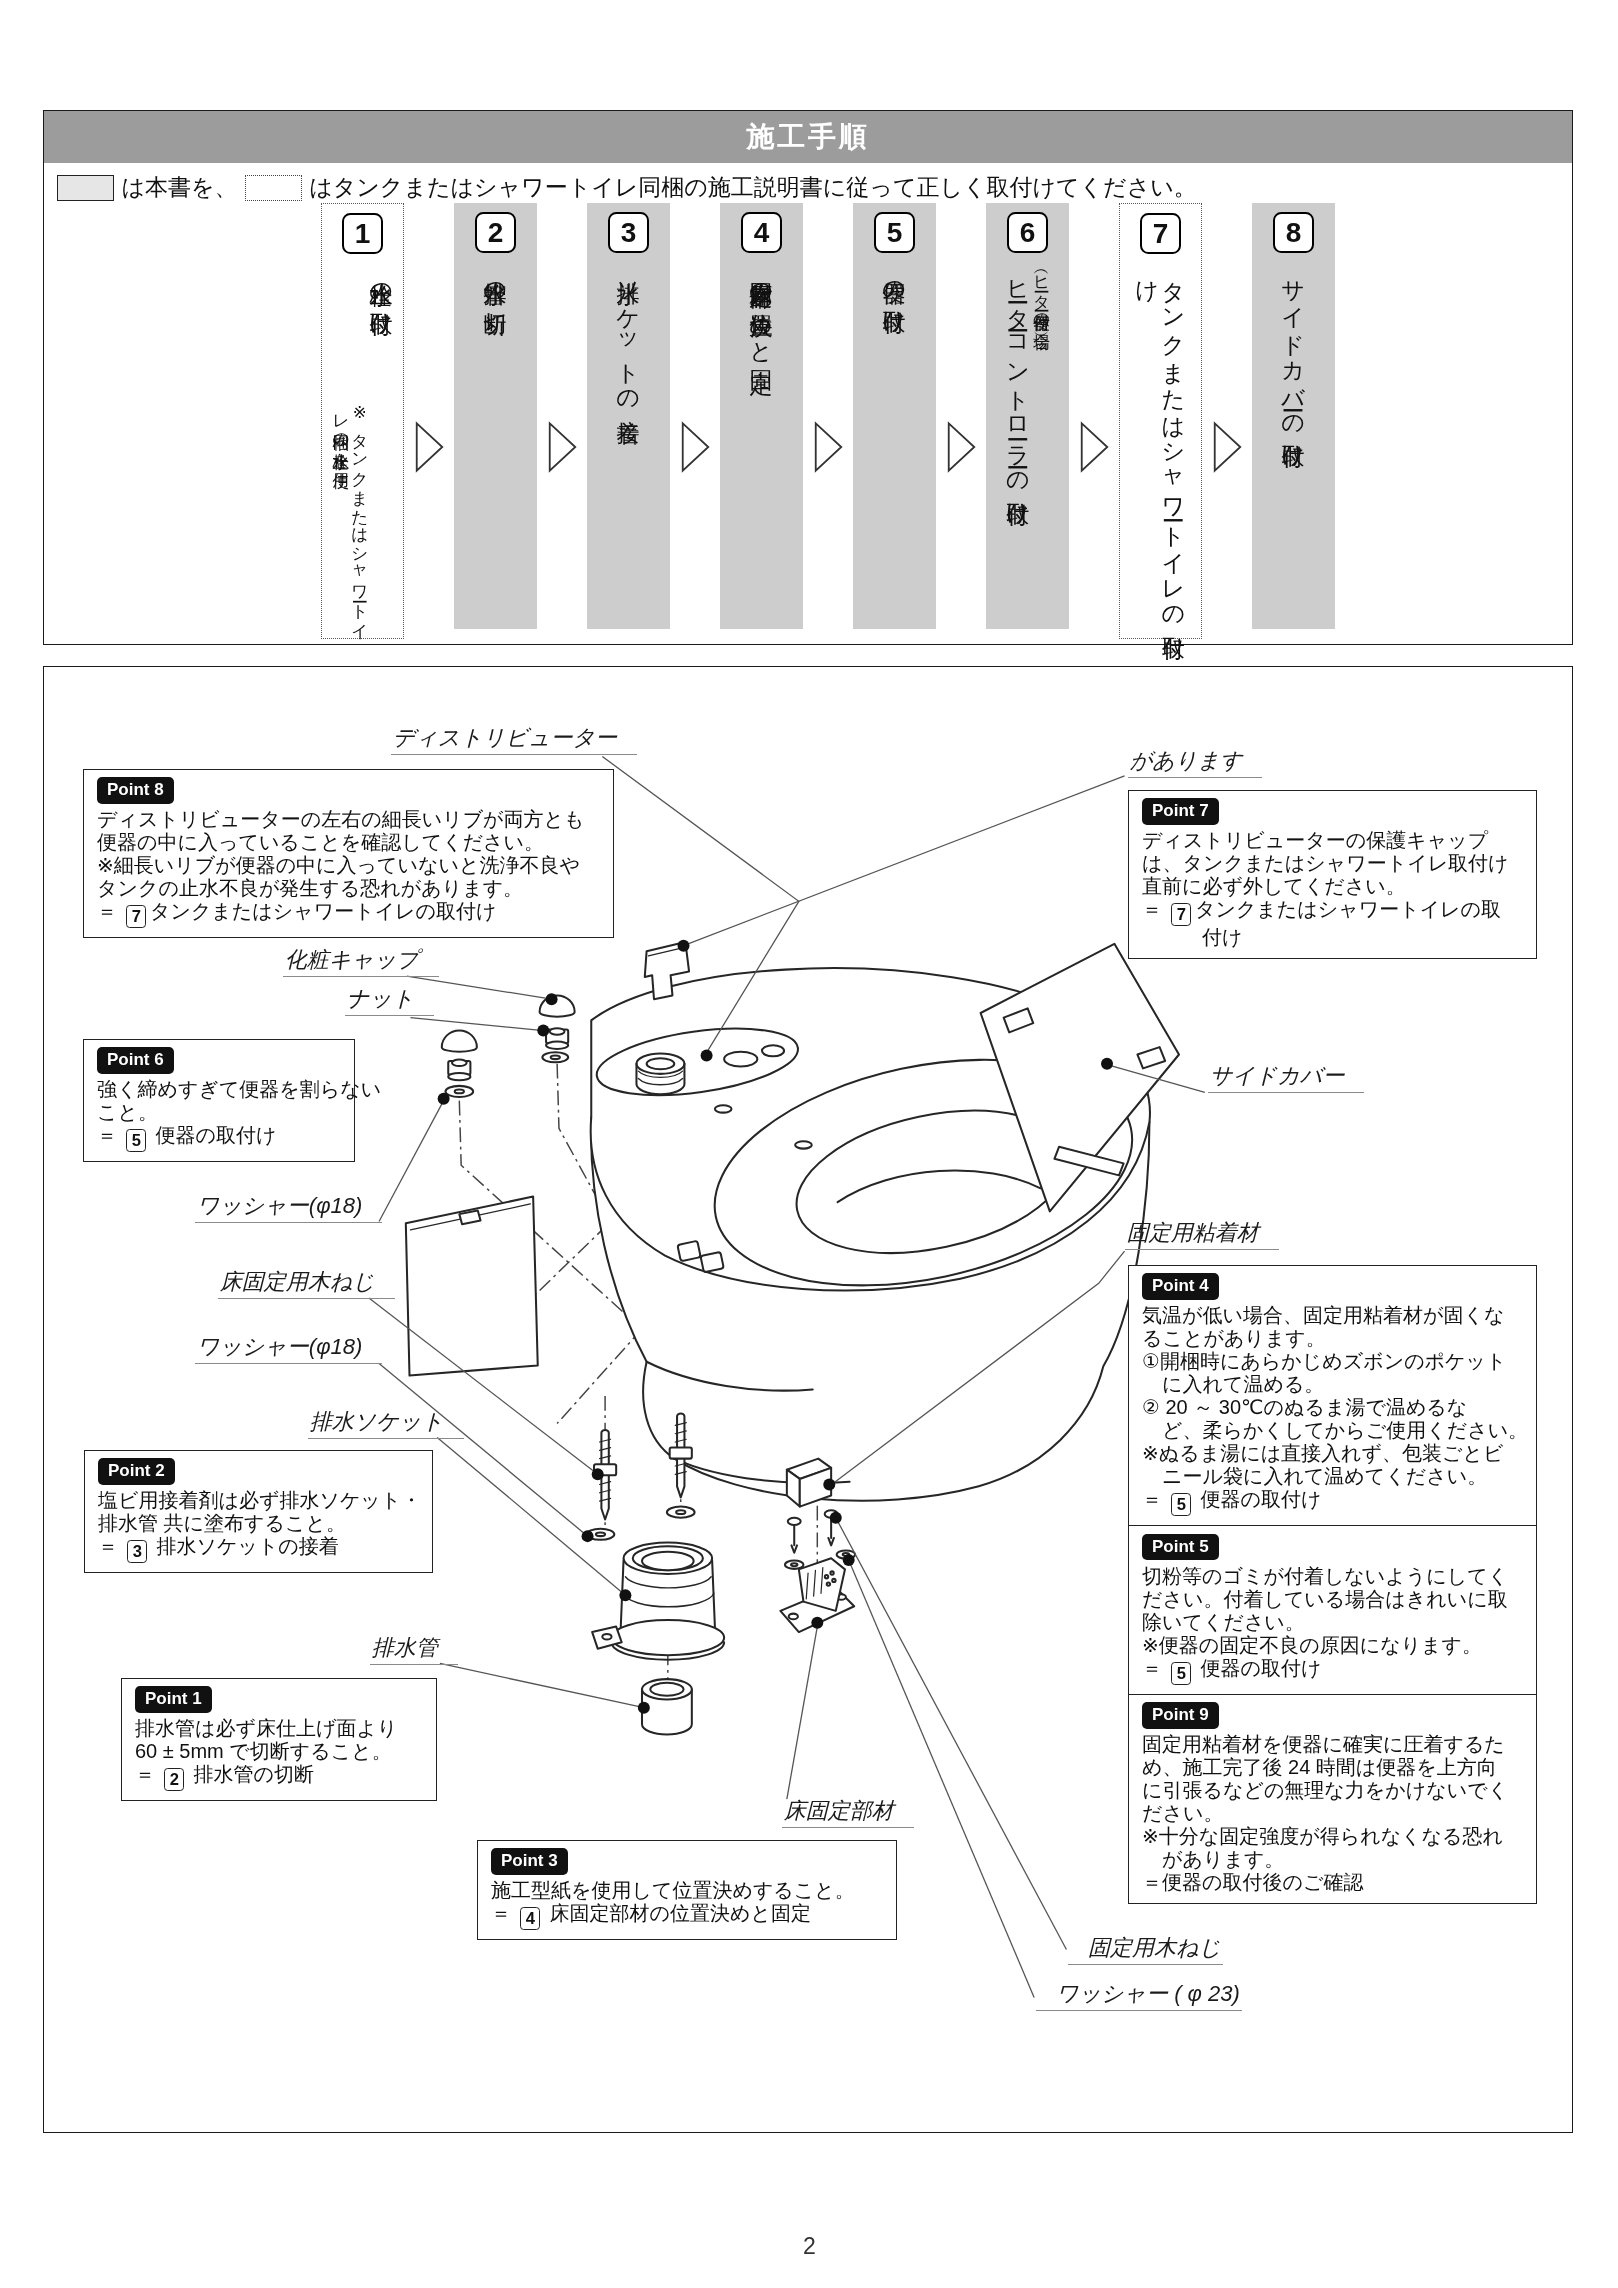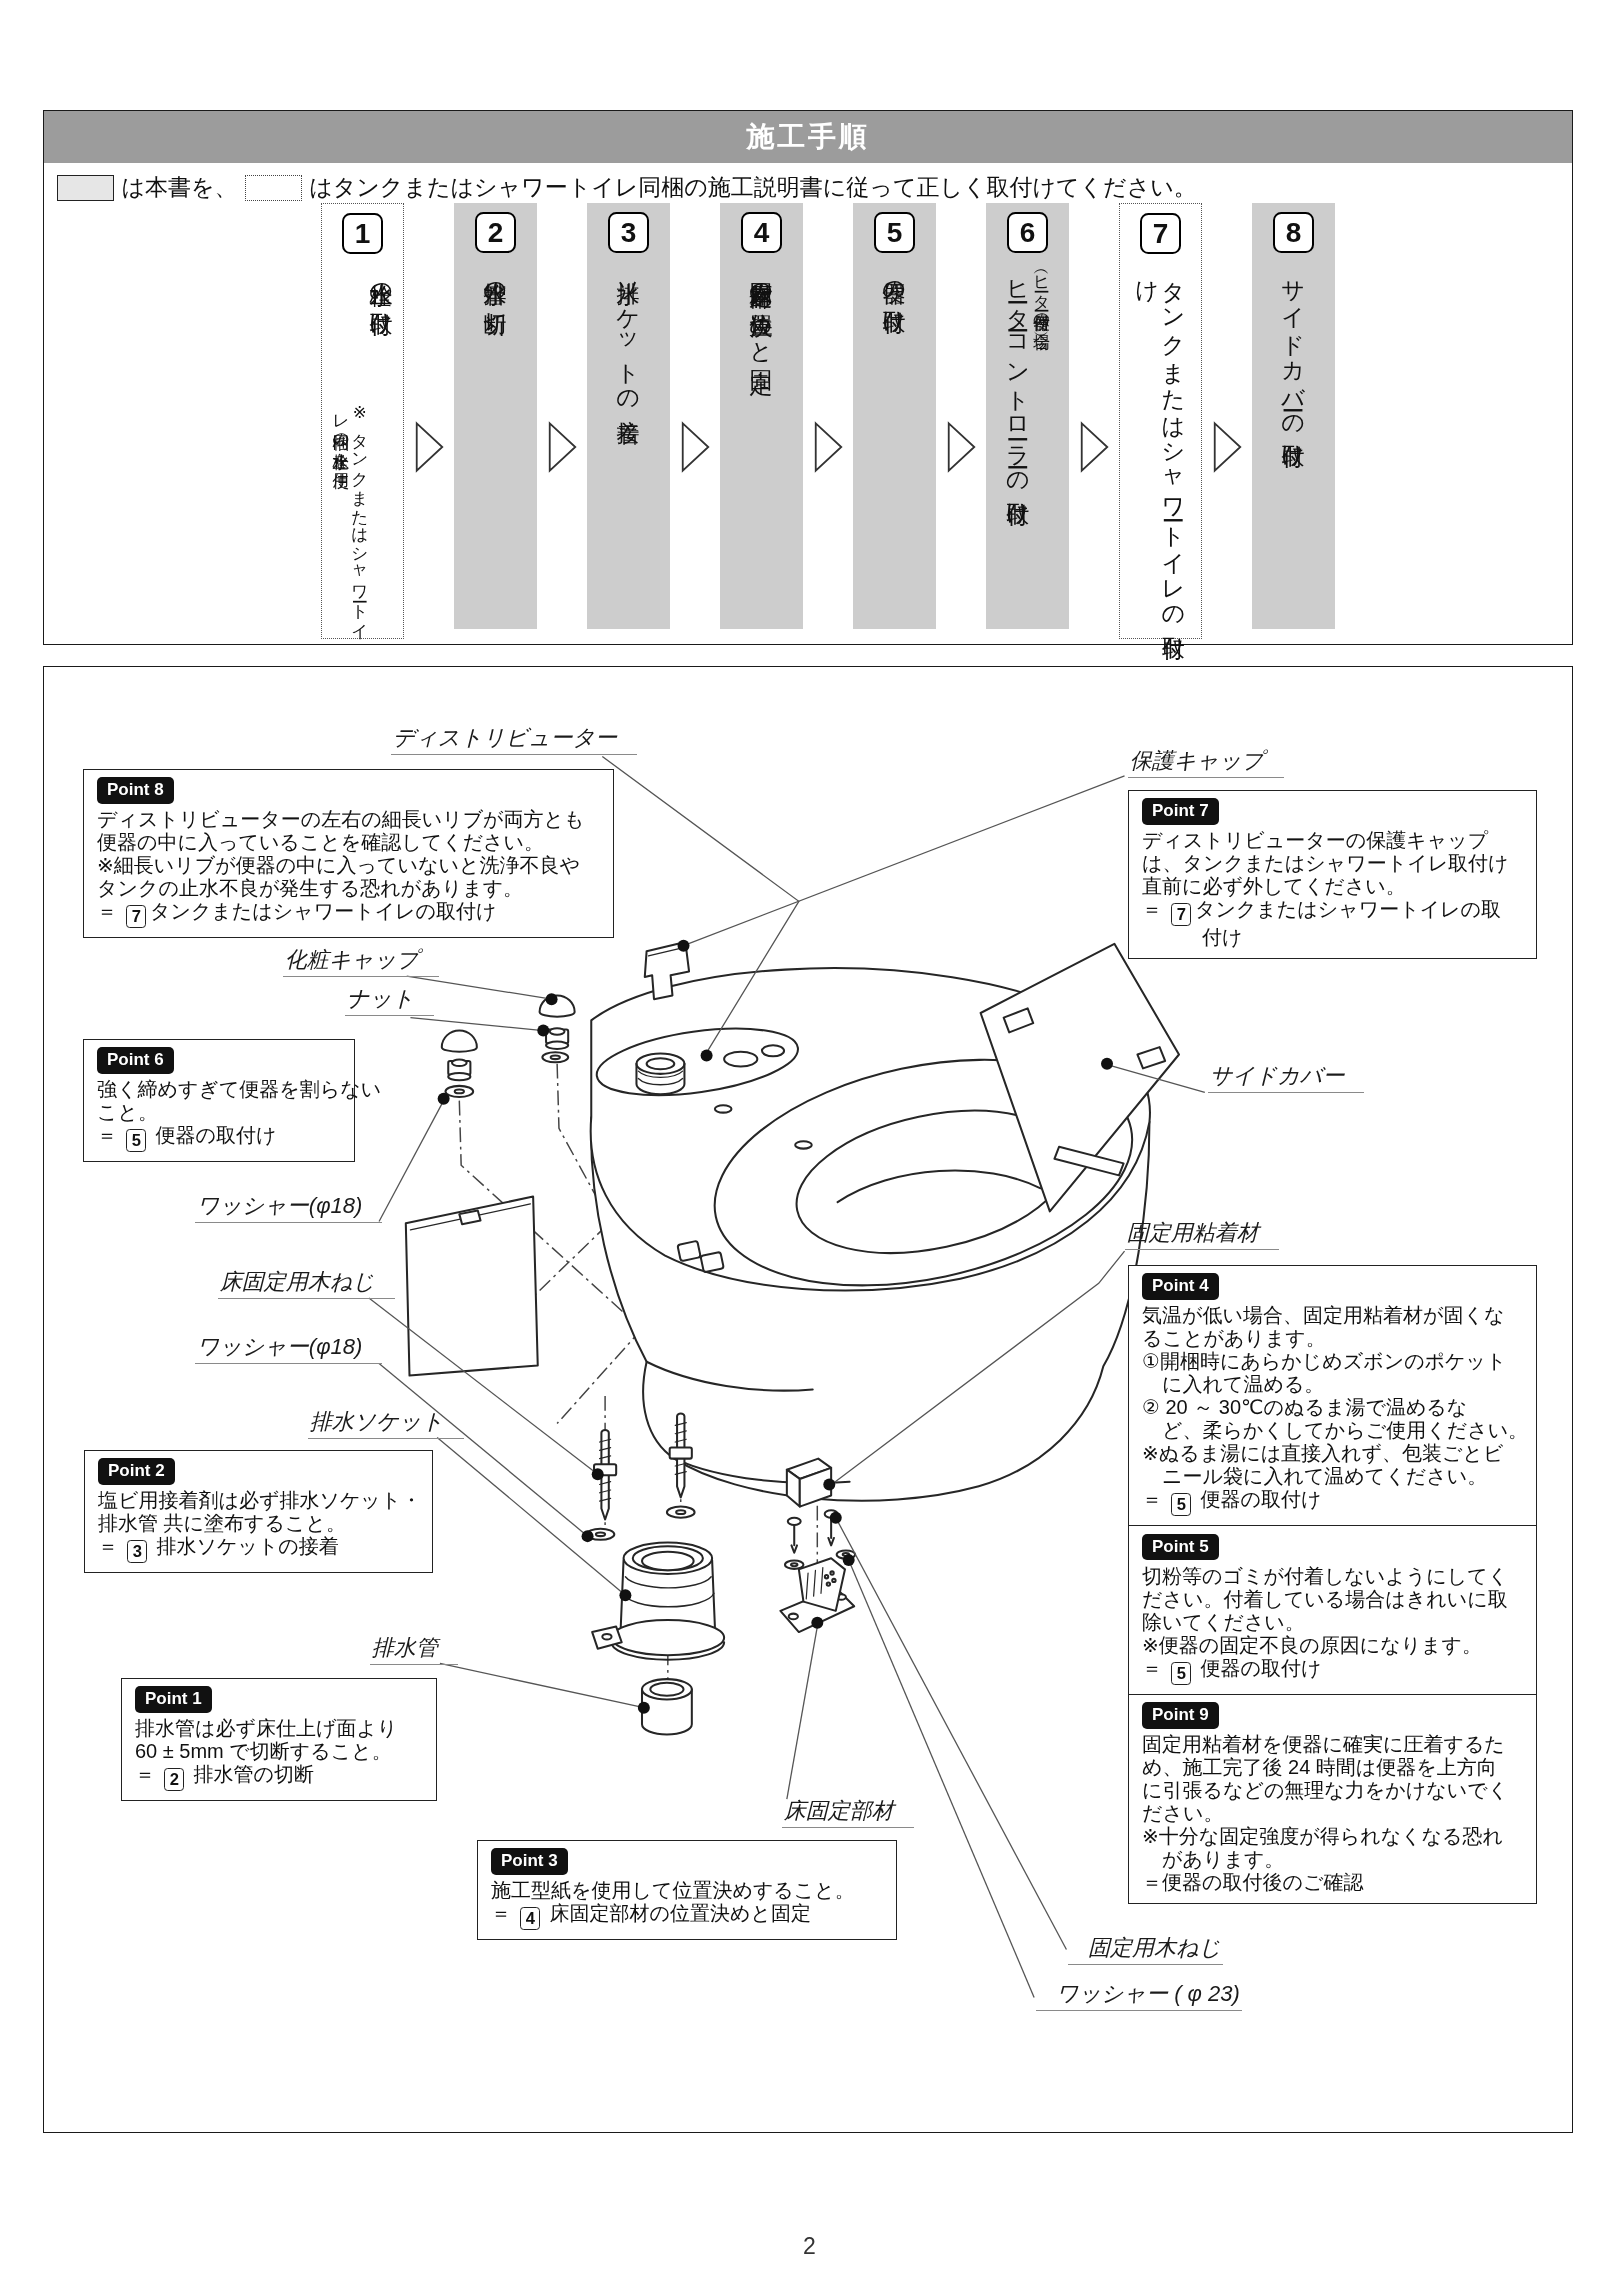--- a/index.html
+++ b/index.html
@@ -309,21 +309,21 @@
         <circle cx="650" cy="1128" r="6.5"></circle>
           <circle cx="838" cy="1036" r="6.5"></circle>
         <circle cx="858" cy="922" r="6.5"></circle>
           <circle cx="872" cy="968" r="6.5"></circle>
         <circle cx="851" cy="886" r="6.5"></circle>
           <circle cx="1152" cy="430" r="6.5"></circle>
       </g>
     </svg>
 
     <div class="plabel" style="left:347px;top:58px">ディストリビューター</div>
-    <div class="plabel" style="left:1084px;top:81px">保護キャップ</div>
+    <div class="plabel" style="left:1084px;top:81px">があります</div>
     <div class="plabel" style="left:239px;top:280px">化粧キャップ</div>
     <div class="plabel" style="left:301px;top:319px">ナット</div>
     <div class="plabel" style="left:151px;top:526px">ワッシャー(φ18)</div>
     <div class="plabel" style="left:174px;top:602px">床固定用木ねじ</div>
     <div class="plabel" style="left:151px;top:667px">ワッシャー(φ18)</div>
     <div class="plabel" style="left:264px;top:742px">排水ソケット</div>
     <div class="plabel" style="left:326px;top:968px">排水管</div>
     <div class="plabel" style="left:738px;top:1131px">床固定部材</div>
     <div class="plabel" style="left:1081px;top:553px">固定用粘着材</div>
     <div class="plabel" style="left:1164px;top:396px">サイドカバー</div>

